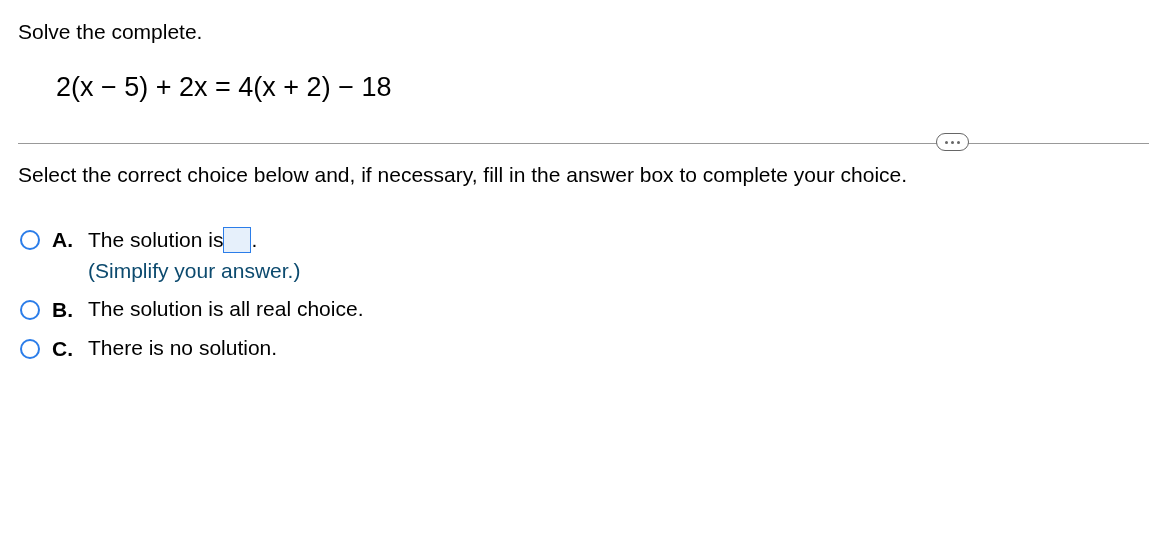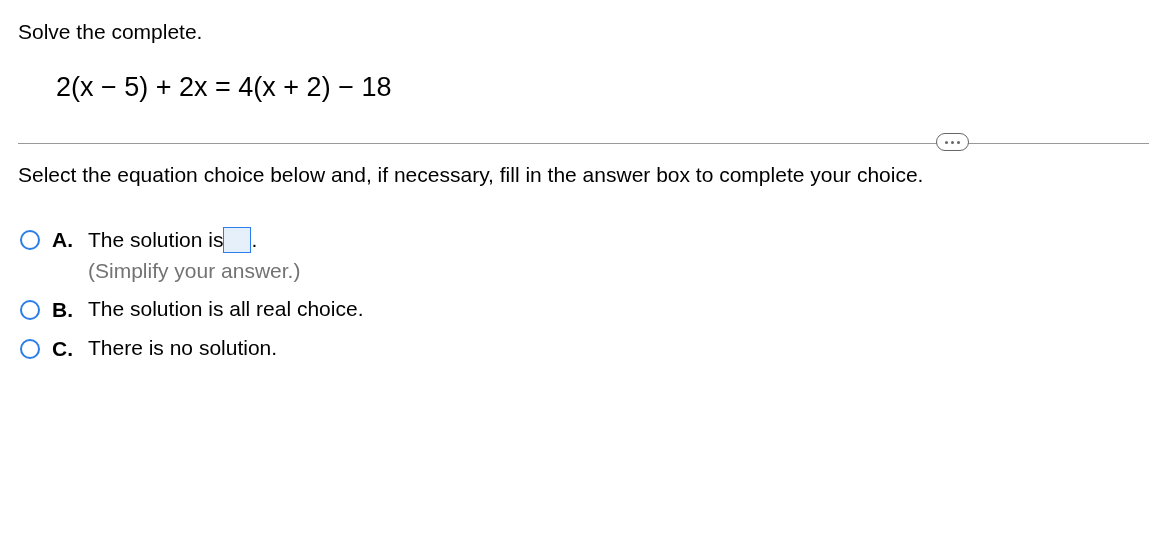--- a/index.html
+++ b/index.html
@@ -99,40 +99,40 @@
     }
     .answer-box {
       width: 28px;
       height: 26px;
       border: 1px solid #2b7de9;
       background: #e6f0fb;
       display: inline-block;
       vertical-align: middle;
     }
     .hint {
-      color: #737373;
+      color: #0c4a6e;
     }
   </style>
 </head>
 <body>
 
 <div class="instruction">Solve the complete.</div>
 
 <div class="equation">2(x − 5) + 2x = 4(x + 2) − 18</div>
 
 <div class="divider-row">
   <hr class="divider-line">
   <div class="more-button">
     <span class="dot"></span>
     <span class="dot"></span>
     <span class="dot"></span>
   </div>
 </div>
 
-<div class="prompt">Select the equation choice below and, if necessary, fill in the answer box to complete your choice.</div>
+<div class="prompt">Select the correct choice below and, if necessary, fill in the answer box to complete your choice.</div>
 
 <div class="choices">
 
   <div class="choice-row">
     <div class="radio"></div>
     <div class="choice-letter">A.</div>
     <div class="choice-content">
       <div class="choice-line">
         <span>The solution is</span>
         <span class="answer-box"></span>

